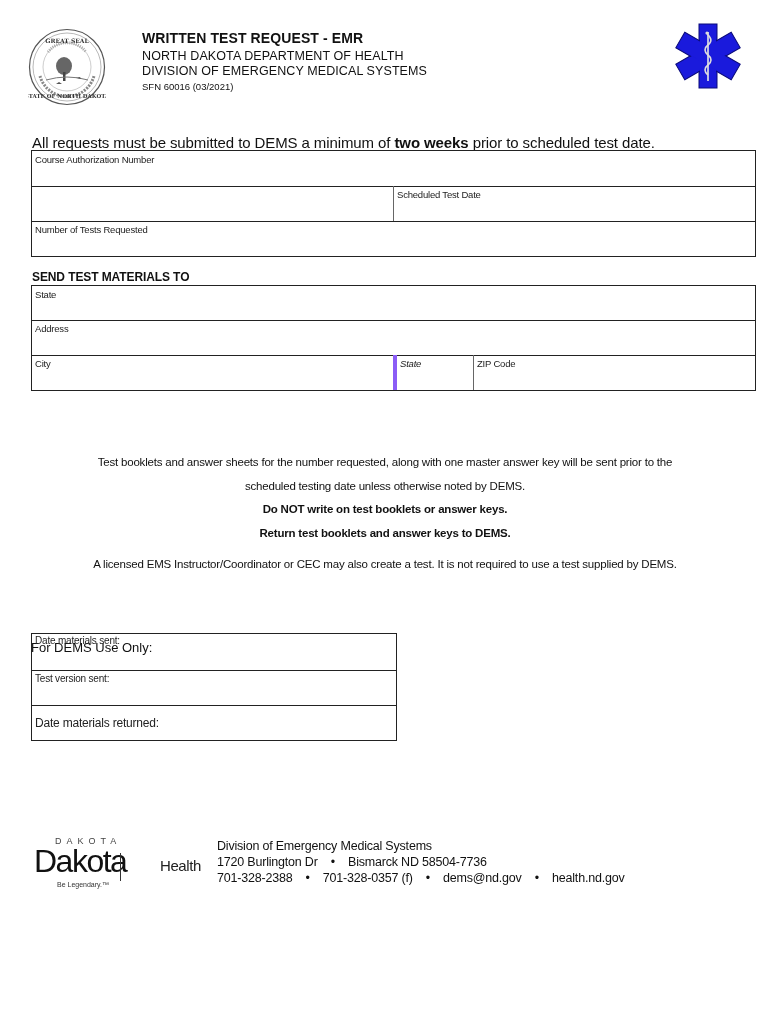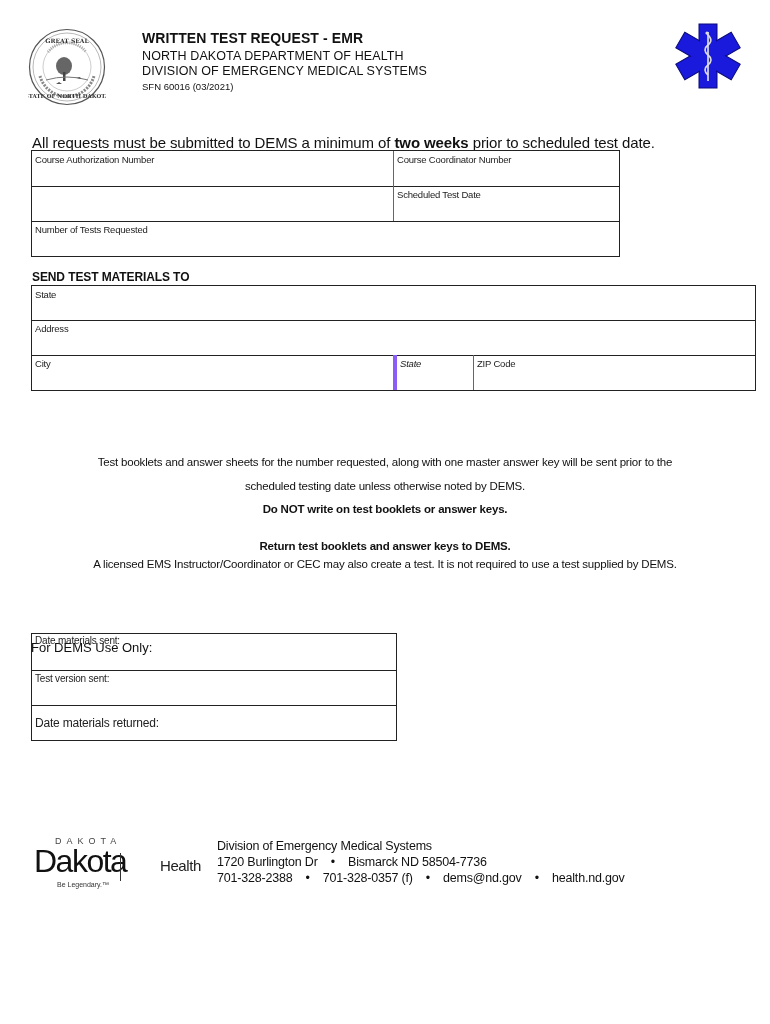--- a/index.html
+++ b/index.html
@@ -81,29 +81,26 @@
       <rect x="-8" y="-31" width="16" height="62" fill="#1a1adc" transform="rotate(-60)"></rect>
       <line x1="0" y1="-24" x2="0" y2="25" stroke="#e8e8e8" stroke-width="1.6"></line>
       <path d="M-1 -22 C4 -18 4 -14 0 -11 C-4 -8 -4 -4 0 -1 C4 2 4 6 0 9 C-4 12 -4 16 0 19" fill="none" stroke="#dddddd" stroke-width="1.6"></path>
       <circle cx="-1" cy="-23" r="1.6" fill="#ddd"></circle>
     </g>
   </svg>
 </div>
 
 <div class="abs notice"><span>All requests must be submitted to DEMS a minimum of </span><b>two weeks</b><span> prior to scheduled test date.</span></div>
 
-<div class="abs box" style="left:31px; top:150px; width:589px; height:107px;">
+<div class="abs box" style="left:31px; top:150px; width:725px; height:107px;">
   <div class="hline" style="top:35px;"></div>
   <div class="hline" style="top:70px;"></div>
 
   <div class="cell" style="left:0; top:0; width:361px; height:35px;">
     <span class="label">Course Authorization Number</span>
-  </div>
-  <div class="cell" style="left:361px; top:0; width:363px; height:35px; border-left:1px solid #666;">
-    <span class="label">Course Coordinator Number</span>
   </div>
 
   <div class="cell" style="left:361px; top:35px; width:363px; height:35px; border-left:1px solid #666;">
     <span class="label">Scheduled Test Date</span>
   </div>
 
   <div class="cell" style="left:0; top:70px; width:723px; height:35px;">
     <span class="label">Number of Tests Requested</span>
   </div>
 </div>
@@ -127,21 +124,21 @@
     <span class="label">State</span>
   </div>
   <div class="cell" style="left:441px; top:69px; width:282px; height:35px; border-left:1px solid #666;">
     <span class="label">ZIP Code</span>
   </div>
 </div>
 
 <div class="abs info" style="top:456px;">Test booklets and answer sheets for the number requested, along with one master answer key will be sent prior to the</div>
 <div class="abs info" style="top:480px;">scheduled testing date unless otherwise noted by DEMS.</div>
 <div class="abs info bold" style="top:503px;">Do NOT write on test booklets or answer keys.</div>
-<div class="abs info bold" style="top:540px;">Return test booklets and answer keys to DEMS.</div>
+<div class="abs info bold" style="top:527px;">Return test booklets and answer keys to DEMS.</div>
 <div class="abs info" style="top:558px;">A licensed EMS Instructor/Coordinator or CEC may also create a test. It is not required to use a test supplied by DEMS.</div>
 
 <div class="abs dems-label">For DEMS Use Only:</div>
 
 <div class="abs box" style="left:31px; top:633px; width:366px; height:108px;">
   <div class="hline" style="top:36px;"></div>
   <div class="hline" style="top:71px;"></div>
 
   <div class="cell" style="left:0; top:0; width:364px; height:36px;">
     <span class="label" style="font-size:10px; top:1px;">Date materials sent:</span>

